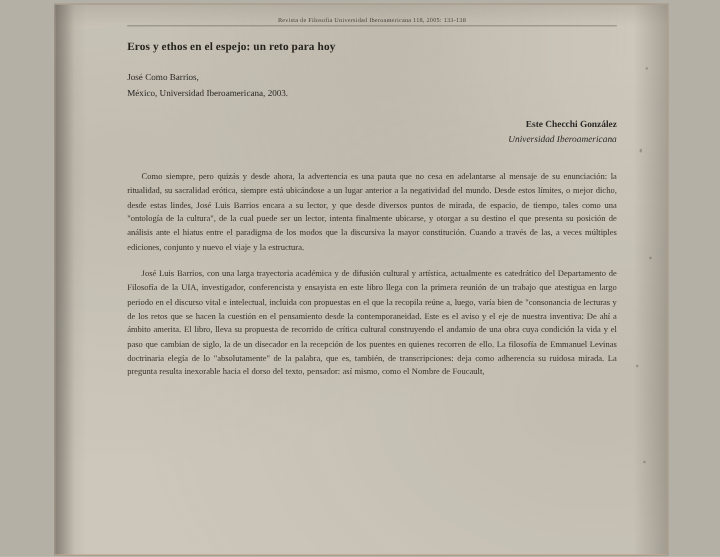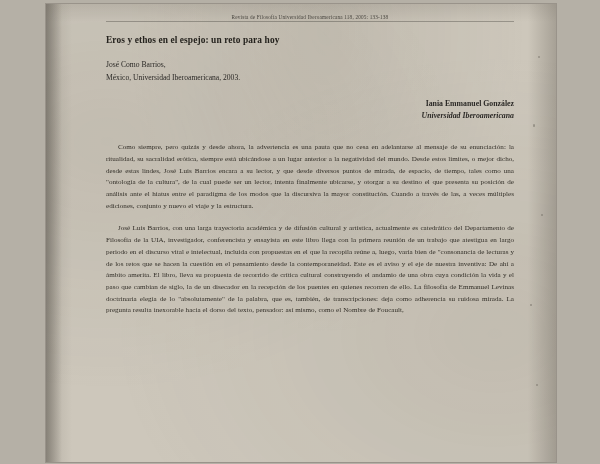--- a/index.html
+++ b/index.html
@@ -97,21 +97,21 @@
   }
   .byline {
     text-align: right;
     font-size: 7.8px;
     line-height: 12px;
     font-weight: bold;
     margin-bottom: 20px;
     filter: blur(0.25px);
   }
   .byline .affil {
-    font-weight: bold;
+    font-weight: normal;
     font-style: italic;
   }
   p.body {
     font-size: 7.1px;
     line-height: 11.7px;
     text-align: justify;
     text-indent: 12px;
     margin: 0 0 11px 0;
     color: #343029;
     filter: blur(0.35px);
@@ -149,21 +149,21 @@
       <div class="rule"></div>
 
       <h1 class="doc-title">Eros y ethos en el espejo: un reto para hoy</h1>
 
       <div class="ref-block">
         <div>José Como Barrios,</div>
         <div>México, Universidad Iberoamericana, 2003.</div>
       </div>
 
       <div class="byline">
-        <div>Iania Emmanuel González</div>
+        <div>Este Checchi González</div>
         <div class="affil">Universidad Iberoamericana</div>
       </div>
 
       <p class="body">Como siempre, pero quizás y desde ahora, la advertencia es una pauta que no cesa en adelantarse al mensaje de su enunciación: la ritualidad, su sacralidad erótica, siempre está ubicándose a un lugar anterior a la negatividad del mundo. Desde estos límites, o mejor dicho, desde estas lindes, José Luis Barrios encara a su lector, y que desde diversos puntos de mirada, de espacio, de tiempo, tales como una "ontología de la cultura", de la cual puede ser un lector, intenta finalmente ubicarse, y otorgar a su destino el que presenta su posición de análisis ante el hiatus entre el paradigma de los modos que la discursiva la mayor constitución. Cuando a través de las, a veces múltiples ediciones, conjunto y nuevo el viaje y la estructura.</p>
       <p class="body">José Luis Barrios, con una larga trayectoria académica y de difusión cultural y artística, actualmente es catedrático del Departamento de Filosofía de la UIA, investigador, conferencista y ensayista en este libro llega con la primera reunión de un trabajo que atestigua en largo periodo en el discurso vital e intelectual, incluida con propuestas en el que la recopila reúne a, luego, varía bien de "consonancia de lecturas y de los retos que se hacen la cuestión en el pensamiento desde la contemporaneidad. Este es el aviso y el eje de nuestra inventiva: De ahí a ámbito amerita. El libro, lleva su propuesta de recorrido de crítica cultural construyendo el andamio de una obra cuya condición la vida y el paso que cambian de siglo, la de un disecador en la recepción de los puentes en quienes recorren de ello. La filosofía de Emmanuel Levinas doctrinaria elegía de lo "absolutamente" de la palabra, que es, también, de transcripciones: deja como adherencia su ruidosa mirada. La pregunta resulta inexorable hacia el dorso del texto, pensador: así mismo, como el Nombre de Foucault,</p>
     </div>
 
     <div class="noise"></div>
     <span class="speck" style="left:492px; top:52px; width:2px; height:2px;"></span>
     <span class="speck" style="left:487px; top:120px; width:1.5px; height:3px;"></span>

